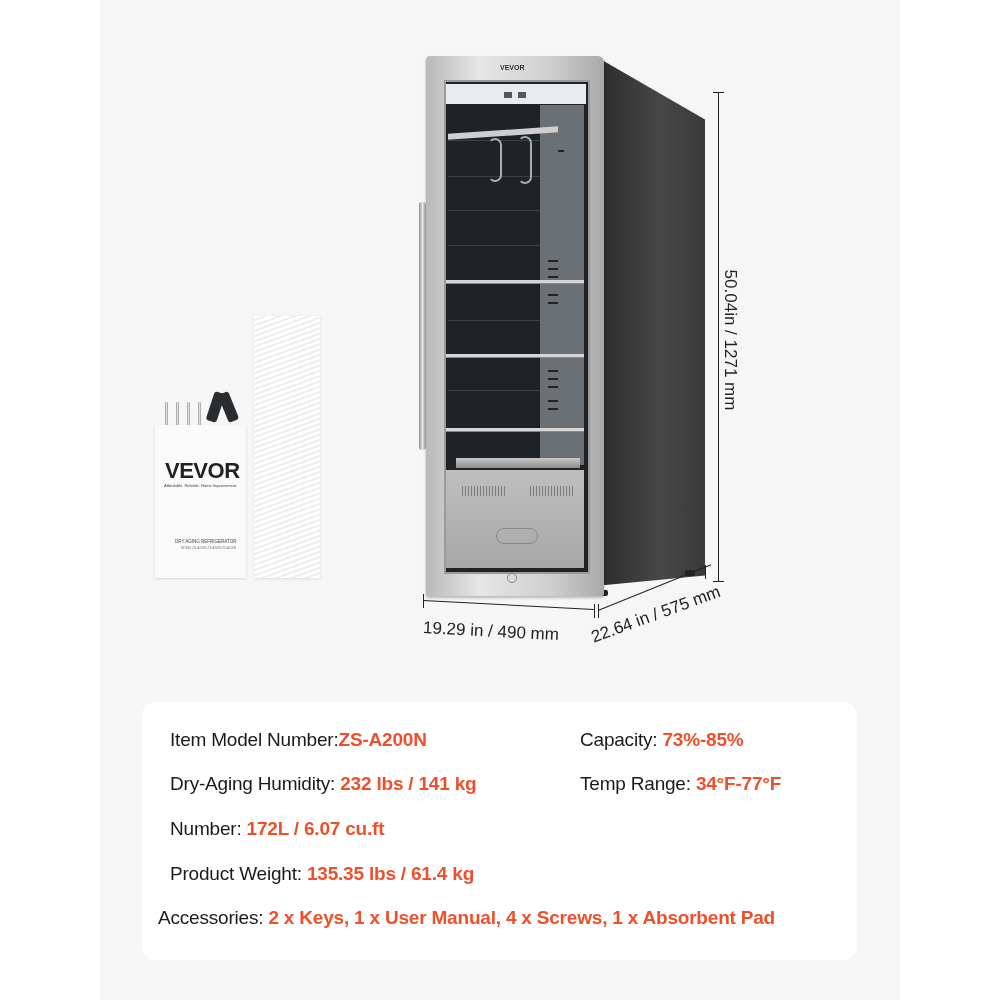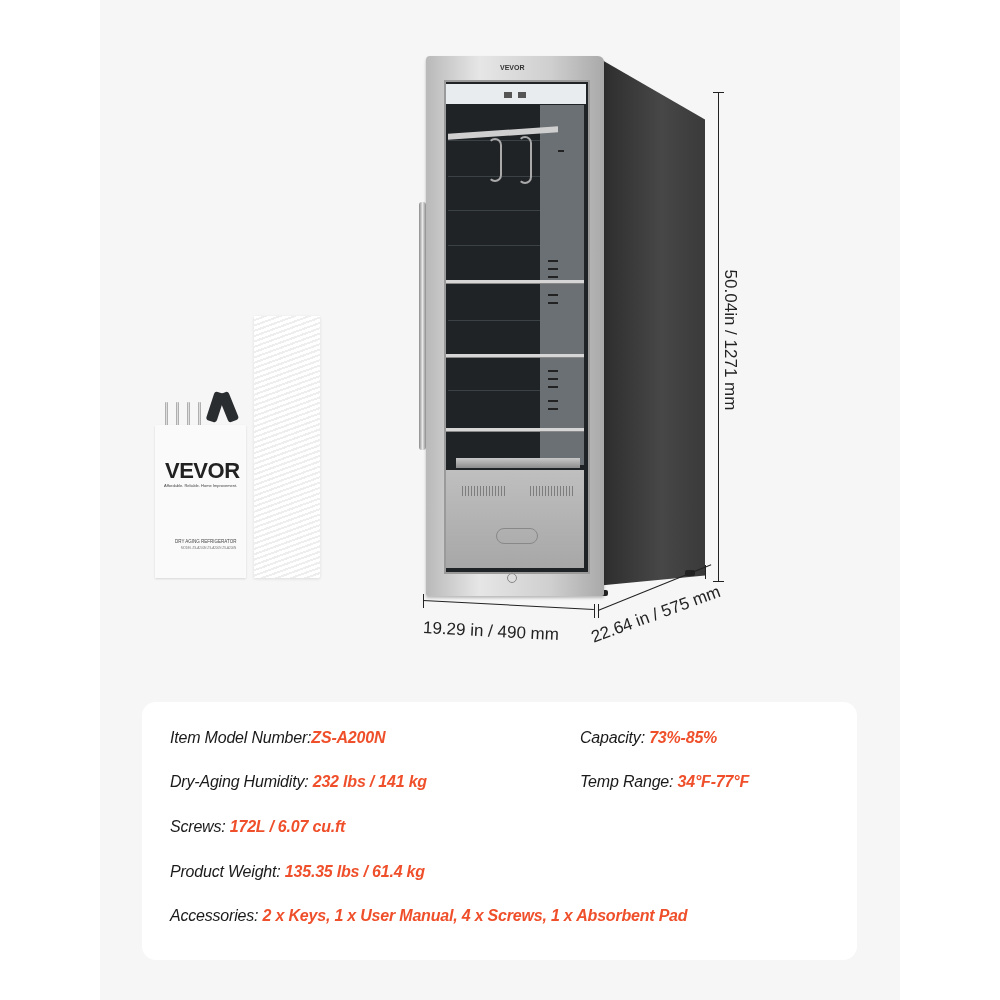--- a/index.html
+++ b/index.html
@@ -29,21 +29,21 @@
   .manual{position:absolute;left:155px;top:425px;width:91px;height:153px;background:#fafafa;box-shadow:0 1px 2px rgba(0,0,0,.12);}
   .manual-logo{position:absolute;left:10px;top:33px;font-weight:bold;font-size:22px;color:#222;letter-spacing:-0.5px;}
   .manual-tag{position:absolute;left:9px;top:58px;font-size:4px;color:#444;white-space:nowrap;}
   .manual-title{position:absolute;left:20px;top:114px;font-size:4.5px;color:#444;white-space:nowrap;}
   .manual-sub{position:absolute;left:26px;top:121px;font-size:3px;color:#777;white-space:nowrap;}
   .pad{position:absolute;left:254px;top:316px;width:66px;height:262px;background:repeating-linear-gradient(160deg,#ffffff 0 3px,#eeeeee 3px 5px);box-shadow:0 1px 3px rgba(0,0,0,.1);}
   .screw{position:absolute;top:402px;width:3px;height:28px;background:linear-gradient(90deg,#999,#ddd,#999);border-radius:1px;}
   .key{position:absolute;top:392px;width:11px;height:30px;background:#2a2d30;border-radius:3px;}
   
   .card{position:absolute;left:142px;top:702px;width:715px;height:258px;background:#ffffff;border-radius:14px;}
-  .row{position:absolute;font-size:16px;color:#1a1a1a;white-space:nowrap;letter-spacing:-0.2px;font-style:italic;}
+  .row{position:absolute;font-size:19px;color:#1a1a1a;white-space:nowrap;letter-spacing:-0.2px;}
   .val{color:#ef4f2a;font-weight:bold;}
 </style>
 </head>
 <body>
 
 <div class="panel"></div>
 
 <div class="pad"></div>
 <div class="screw" style="left:165px"></div>
 <div class="screw" style="left:176px"></div>
@@ -113,17 +113,17 @@
 <div class="dim-label" style="left:423px;top:618px;transform:rotate(3deg);transform-origin:left;">19.29 in / 490 mm</div>
 
 <div class="abs" style="left:598px;top:610px;width:122px;height:1px;background:#222;transform:rotate(-22deg);transform-origin:left;"></div>
 <div class="abs" style="left:598px;top:604px;width:1px;height:14px;background:#222;"></div>
 <div class="abs" style="left:705px;top:565px;width:1px;height:14px;background:#222;"></div>
 <div class="dim-label" style="left:592px;top:628px;transform:rotate(-20deg);transform-origin:left;">22.64 in / 575 mm</div>
 
 <div class="card"></div>
 <div class="row" style="left:170px;top:729px"><span>Item Model Number:</span><span class="val">ZS-A200N</span></div>
 <div class="row" style="left:170px;top:773px"><span>Dry-Aging Humidity: </span><span class="val">232 lbs / 141 kg</span></div>
-<div class="row" style="left:170px;top:818px"><span>Screws: </span><span class="val">172L / 6.07 cu.ft</span></div>
+<div class="row" style="left:170px;top:818px"><span>Number: </span><span class="val">172L / 6.07 cu.ft</span></div>
 <div class="row" style="left:170px;top:863px"><span>Product Weight: </span><span class="val">135.35 lbs / 61.4 kg</span></div>
-<div class="row" style="left:170px;top:907px"><span>Accessories: </span><span class="val">2 x Keys, 1 x User Manual, 4 x Screws, 1 x Absorbent Pad</span></div>
+<div class="row" style="left:158px;top:907px"><span>Accessories: </span><span class="val">2 x Keys, 1 x User Manual, 4 x Screws, 1 x Absorbent Pad</span></div>
 <div class="row" style="left:580px;top:729px"><span>Capacity: </span><span class="val">73%-85%</span></div>
 <div class="row" style="left:580px;top:773px"><span>Temp Range: </span><span class="val">34°F-77°F</span></div>
 
 </body></html>

